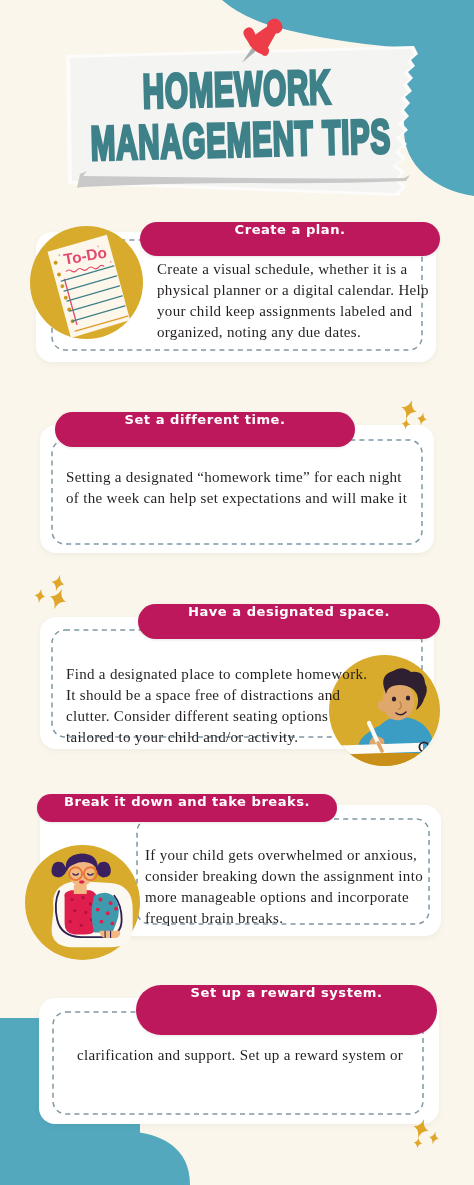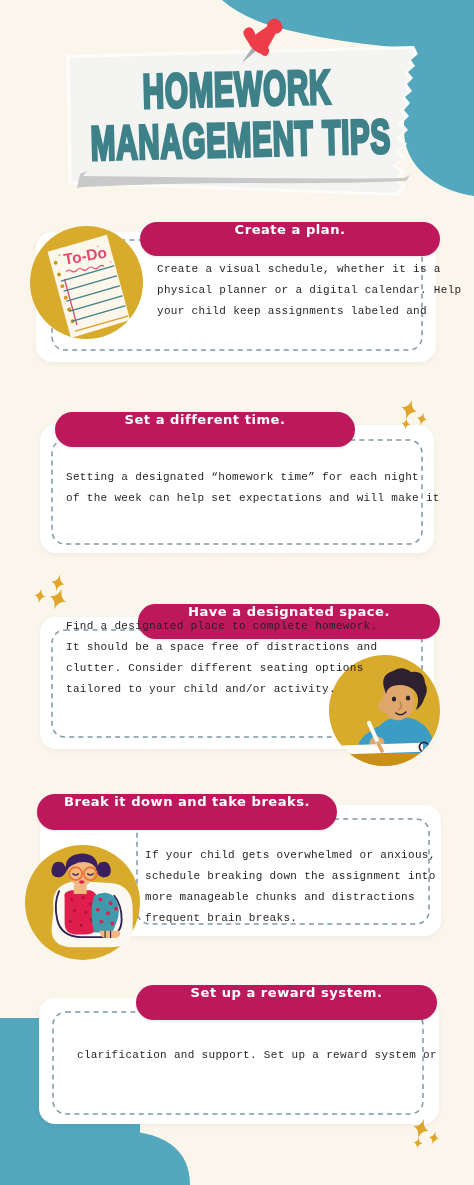--- a/index.html
+++ b/index.html
@@ -17,21 +17,21 @@
      transform:rotate(-1.4deg) scaleX(.62);transform-origin:0 0;}
 
   
   .card{position:absolute;background:#FFFFFF;border-radius:16px;
         box-shadow:0 2px 6px rgba(0,0,0,0.045);}
   .dashbox{position:absolute;}
   .pill{position:absolute;background:#be185d;border-radius:999px;
         display:flex;justify-content:center;
         color:#FFFFFF;font-weight:700;font-size:13.1px;letter-spacing:0.5px;font-family:"DejaVu Sans",sans-serif;
         box-shadow:0 1px 3px rgba(0,0,0,0.10);}
-  .body-text{position:absolute;color:#231F20;font-size:11.0px;line-height:21px;letter-spacing:0.32px;font-family:Liberation Mono, monospace;}
+  .body-text{position:absolute;color:#231F20;font-size:15px;line-height:21px;letter-spacing:0.32px;font-family:Liberation Serif, serif;}
   .body-text p{margin:0;white-space:nowrap;}
   .circ{position:absolute;border-radius:50%;background:#D9AB2C;}
 </style>
 </head>
 <body>
 
 <div id="page" data-name="infographic-page">
 
   <svg class="abs" data-name="background-shapes" width="474" height="1185" viewBox="0 0 474 1185" style="left:0;top:0">
 
@@ -106,20 +106,21 @@
  </g>
 </svg>
       </div>
       <div class="pill" data-name="tip-heading-pill" style="left:140px;top:222px;width:300px;height:34px">
           <span data-name="tip-heading">Create a plan.</span>
       </div>
       <div class="body-text" data-name="tip-body" style="left:157px;top:259px;width:262px">
         <p data-name="tip-body-line">Create a visual schedule, whether it is a</p>
         <p data-name="tip-body-line">physical planner or a digital calendar. Help</p>
         <p data-name="tip-body-line">your child keep assignments labeled and</p>
+        <p data-name="tip-body-line">organized, noting any due dates.</p>
       </div>
       <div class="card" data-name="tip-card" style="left:40px;top:425px;width:394px;height:128px"></div>
       <svg class="dashbox" data-name="tip-card-dashed-outline" style="left:50px;top:438px" width="374" height="108">
           <rect x="2" y="2" width="370" height="104" rx="13" ry="13" fill="none" stroke="#7F98A4" stroke-width="1.5" stroke-dasharray="5 4.2"></rect>
       </svg>
       <div class="pill" data-name="tip-heading-pill" style="left:55px;top:412px;width:300px;height:35px">
           <span data-name="tip-heading">Set a different time.</span>
       </div>
       <div class="body-text" data-name="tip-body" style="left:66px;top:467px;width:340px">
         <p data-name="tip-body-line">Setting a designated “homework time” for each night</p>
@@ -149,21 +150,21 @@
    <rect data-name="paper" x="2" y="89" width="92" height="9" rx="1" fill="#FCFBF5"></rect>
  </g>
  <path data-name="pencil" stroke="#FCFBF5" stroke-width="4.2" stroke-linecap="round" d="M40,68 L50,90"></path>
  <path data-name="pencil-tip" stroke="#DFA76B" stroke-width="3.6" stroke-linecap="round" d="M49,88 L53,96"></path>
  <circle data-name="watch" cx="95" cy="92" r="4.6" fill="none" stroke="#2E2030" stroke-width="1.8"></circle>
 </svg>
       </div>
       <div class="pill" data-name="tip-heading-pill" style="left:138px;top:604px;width:302px;height:35px">
           <span data-name="tip-heading">Have a designated space.</span>
       </div>
-      <div class="body-text" data-name="tip-body" style="left:66px;top:616px;width:290px">
+      <div class="body-text" data-name="tip-body" style="left:66px;top:664px;width:290px">
         <p data-name="tip-body-line">Find a designated place to complete homework.</p>
         <p data-name="tip-body-line">It should be a space free of distractions and</p>
         <p data-name="tip-body-line">clutter. Consider different seating options</p>
         <p data-name="tip-body-line">tailored to your child and/or activity.</p>
       </div>
       <div class="card" data-name="tip-card" style="left:40px;top:805px;width:401px;height:131px"></div>
       <svg class="dashbox" data-name="tip-card-dashed-outline" style="left:135px;top:817px" width="296" height="109">
           <rect x="2" y="2" width="292" height="105" rx="13" ry="13" fill="none" stroke="#7F98A4" stroke-width="1.5" stroke-dasharray="5 4.2"></rect>
       </svg>
       <div class="circ" data-name="illustration-circle" style="left:25px;top:845px;width:115px;height:115px"></div>
@@ -207,34 +208,34 @@
  <g data-name="girl-glasses" fill="none" stroke="#E8763A" stroke-width="2">
    <circle cx="50" cy="24" r="7"></circle>
               <circle cx="66" cy="24" r="7"></circle>
    <path d="M57,24 L59,24"></path>
  </g>
  <path data-name="girl-eyes" stroke="#3B2060" stroke-width="1.4" fill="none" stroke-linecap="round" d="M47,24 Q50,27 53,24 M63,24 Q66,27 69,24"></path>
  <path data-name="girl-mouth" fill="#E01E4E" d="M54,32 Q58,30 60,33 Q58,36 54,34 Z"></path>
  </g>
 </svg>
       </div>
-      <div class="pill" data-name="tip-heading-pill" style="left:37px;top:794px;width:300px;height:36px">
+      <div class="pill" data-name="tip-heading-pill" style="left:37px;top:794px;width:300px;height:28px">
           <span data-name="tip-heading">Break it down and take breaks.</span>
       </div>
       <div class="body-text" data-name="tip-body" style="left:145px;top:845px;width:272px">
         <p data-name="tip-body-line">If your child gets overwhelmed or anxious,</p>
-        <p data-name="tip-body-line">schedule breaking down the assignment into</p>
-        <p data-name="tip-body-line">more manageable chunks and distractions</p>
+        <p data-name="tip-body-line">consider breaking down the assignment into</p>
+        <p data-name="tip-body-line">more manageable options and incorporate</p>
         <p data-name="tip-body-line">frequent brain breaks.</p>
       </div>
       <div class="card" data-name="tip-card" style="left:39px;top:998px;width:400px;height:126px"></div>
       <svg class="dashbox" data-name="tip-card-dashed-outline" style="left:51px;top:1010px" width="374" height="106">
           <rect x="2" y="2" width="370" height="102" rx="13" ry="13" fill="none" stroke="#7F98A4" stroke-width="1.5" stroke-dasharray="5 4.2"></rect>
       </svg>
-      <div class="pill" data-name="tip-heading-pill" style="left:136px;top:985px;width:301px;height:35px">
+      <div class="pill" data-name="tip-heading-pill" style="left:136px;top:985px;width:301px;height:50px">
           <span data-name="tip-heading">Set up a reward system.</span>
       </div>
       <div class="body-text" data-name="tip-body" style="left:77px;top:1045px;width:340px">
         <p data-name="tip-body-line">clarification and support. Set up a reward system or</p>
       </div>
     </div>
 
   <div id="sparkles" data-name="sparkle-decorations">
       <div class="abs" data-name="sparkle-decoration" style="left:399px;top:400px;transform:scale(1);transform-origin:0 0">
         <svg data-name="sparkle-cluster-icon" width="32" height="32" viewBox="0 0 32 32">

